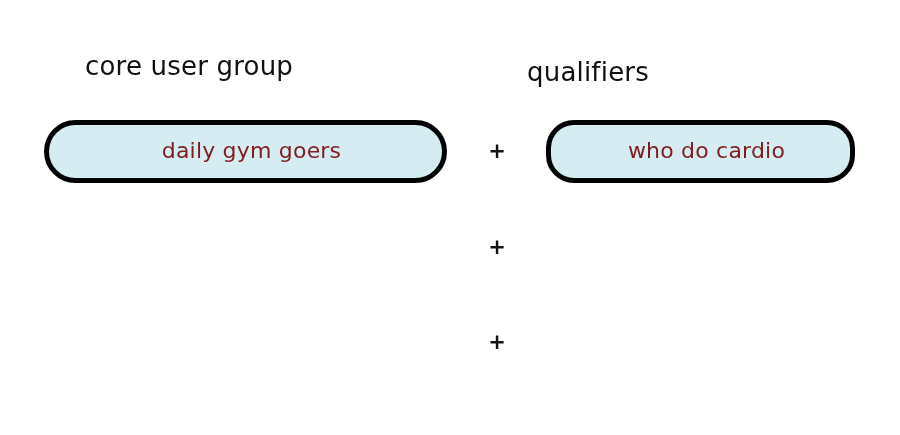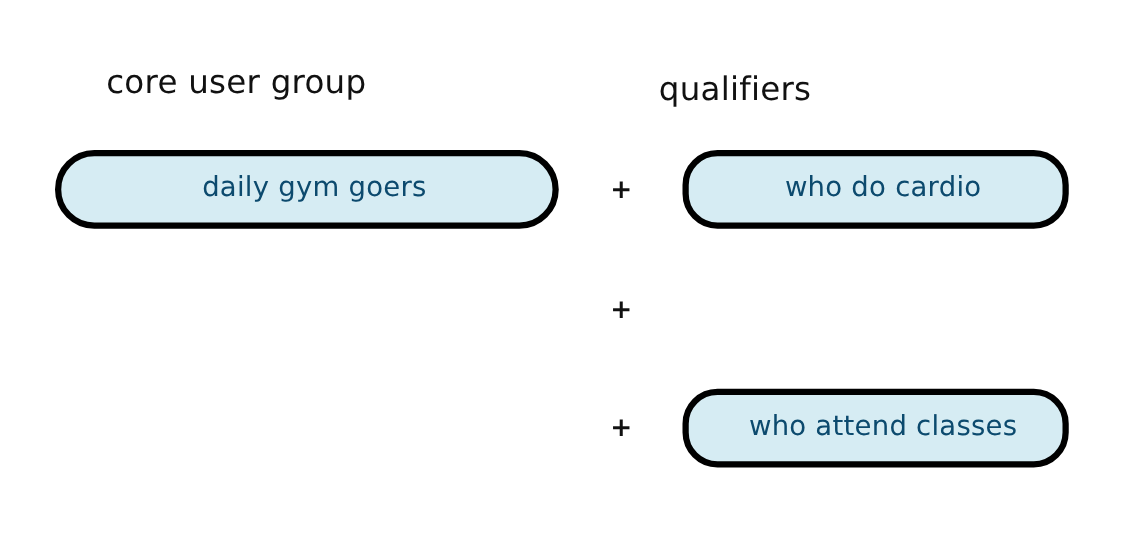--- a/index.html
+++ b/index.html
@@ -52,21 +52,21 @@
     border: 5px solid #000000;
     display: flex;
     align-items: center;
     justify-content: center;
   }
 
   .pill-label {
     font-family: "DejaVu Sans", sans-serif;
     font-size: 22px;
     font-weight: 400;
-    color: #0c4a6e;
+    color: #7f1d1d;
     white-space: nowrap;
     letter-spacing: 0.2px;
     line-height: 1;
     padding-bottom: 2px;
     margin-left: 12px;
   }
 
   
   #pill-core {
     left: 44px;
@@ -123,17 +123,14 @@
 
   <div class="plus-operator" id="plus-operator-1">+</div>
 
   <div class="plus-operator" id="plus-operator-2">+</div>
 
   <div class="pill pill-qualifier" id="pill-qualifier-0">
     <span class="pill-label">who do cardio</span>
   </div>
 
 
-  <div class="pill pill-qualifier" id="pill-qualifier-2">
-    <span class="pill-label">who attend classes</span>
-  </div>
 
 </div>
 
 </body></html>

